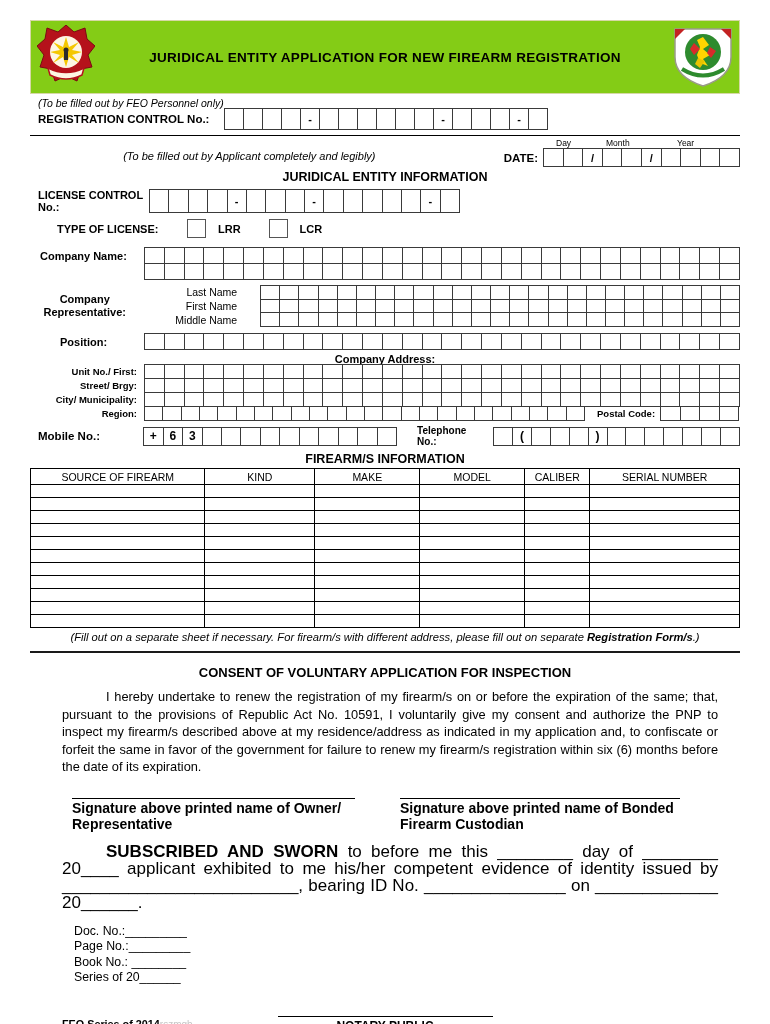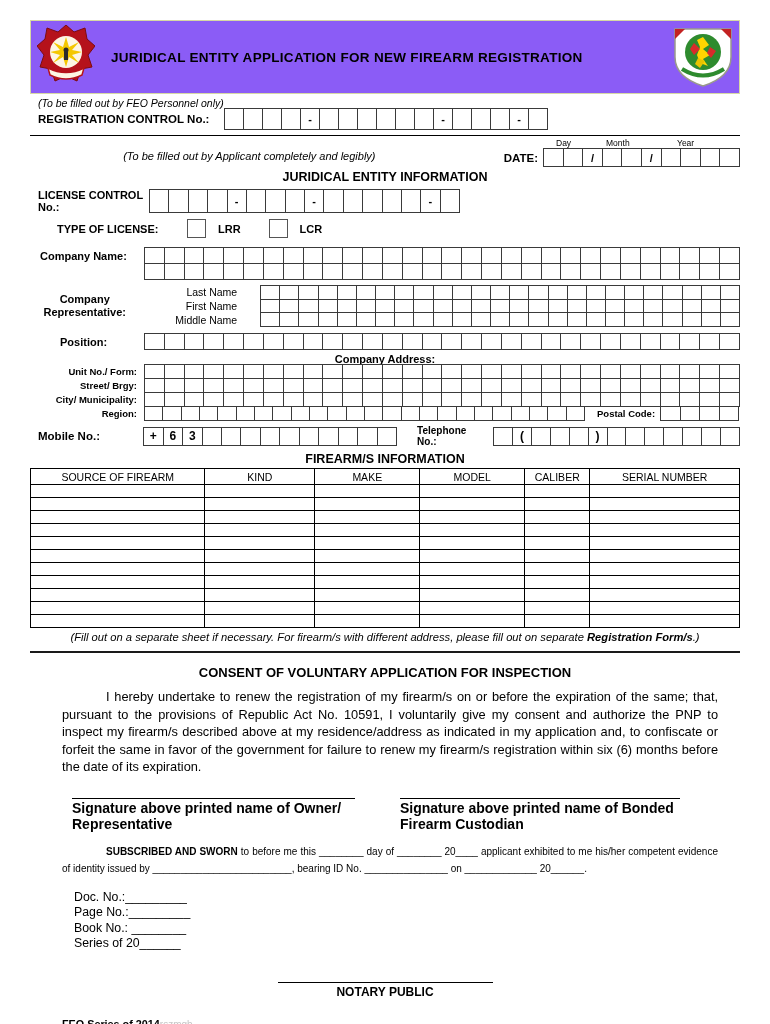--- a/index.html
+++ b/index.html
@@ -1,22 +1,22 @@
 <!DOCTYPE html>
 <html><head>
 <meta charset="utf-8">
 <style>
   html,body{margin:0;padding:0;}
   body{width:770px;height:1024px;background:#fff;color:#000;
        font-family:"Liberation Sans",sans-serif;position:relative;overflow:hidden;}
   .page{position:relative;width:710px;margin:0 auto;padding-top:20px;}
 
   
-  .band{position:relative;height:72px;background:#8b5cf6;border:1px solid #d6d8a6;
-        display:flex;align-items:center;justify-content:flex-start;}
+  .band{position:relative;height:72px;background:#84cc16;border:1px solid #d6d8a6;
+        display:flex;align-items:center;justify-content:center;}
   .band .title{font-weight:bold;font-size:13.5px;letter-spacing:.3px;text-align:center;padding:0 80px;}
   .logo{position:absolute;top:4px;}
   .logo.left{left:6px;}
   .logo.right{right:3px;}
 
   
   .cellrow{display:flex;}
   .cell{flex:1;height:17px;border:1px solid #3a3a3a;margin-left:-1px;background:#fff;
         display:flex;align-items:center;justify-content:center;
         font-size:11px;font-weight:bold;box-sizing:border-box;}
@@ -100,21 +100,21 @@
 
   .consent-title{text-align:center;font-weight:bold;font-size:13px;margin-top:12px;}
   .consent-body{margin:8px 22px 0 32px;font-size:12.8px;line-height:17.5px;
                 text-align:justify;text-indent:44px;}
 
   .sig-row{display:flex;margin-top:22px;}
   .sig{border-top:1px solid #000;font-weight:bold;font-size:14px;padding-top:1px;}
   .sig.owner{width:283px;margin-left:42px;}
   .sig.custodian{width:280px;margin-left:45px;text-align:left;}
 
-  .sworn{margin:11px 22px 0 32px;font-size:10px;line-height:17px;text-align:justify;}
+  .sworn{margin:11px 22px 0 32px;font-size:17px;line-height:17px;text-align:justify;}
   .sworn .lead{font-weight:bold;margin-left:44px;}
 
   .docblock{margin:13px 0 0 44px;font-size:12.3px;line-height:15.5px;}
 
   .notary{width:215px;margin:30px auto 0 auto;border-top:1.2px solid #000;
           text-align:center;font-weight:bold;font-size:12px;padding-top:2px;}
 
   .footer{position:absolute;left:62px;top:1018px;font-size:10.8px;font-weight:bold;text-decoration:underline;}
   .footer .wm{font-weight:normal;color:#c6c6c6;font-size:10px;}
 </style>
@@ -428,21 +428,21 @@
         <span class="cell"></span>
         <span class="cell"></span>
         <span class="cell"></span>
         <span class="cell"></span>
       </span>
   </div>
 
   <div class="addr-title">Company Address:</div>
   <div class="stack">
     <div class="addr-row">
-      <span class="lbl">Unit No./ Form:</span>
+      <span class="lbl">Unit No./ First:</span>
       <span class="cellrow addr-cells">
           <span class="cell"></span>
           <span class="cell"></span>
           <span class="cell"></span>
           <span class="cell"></span>
           <span class="cell"></span>
           <span class="cell"></span>
           <span class="cell"></span>
           <span class="cell"></span>
           <span class="cell"></span>

